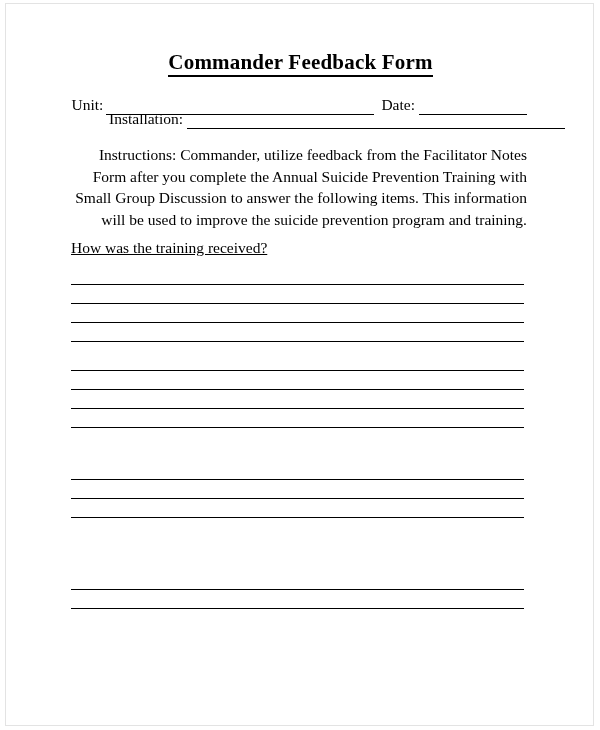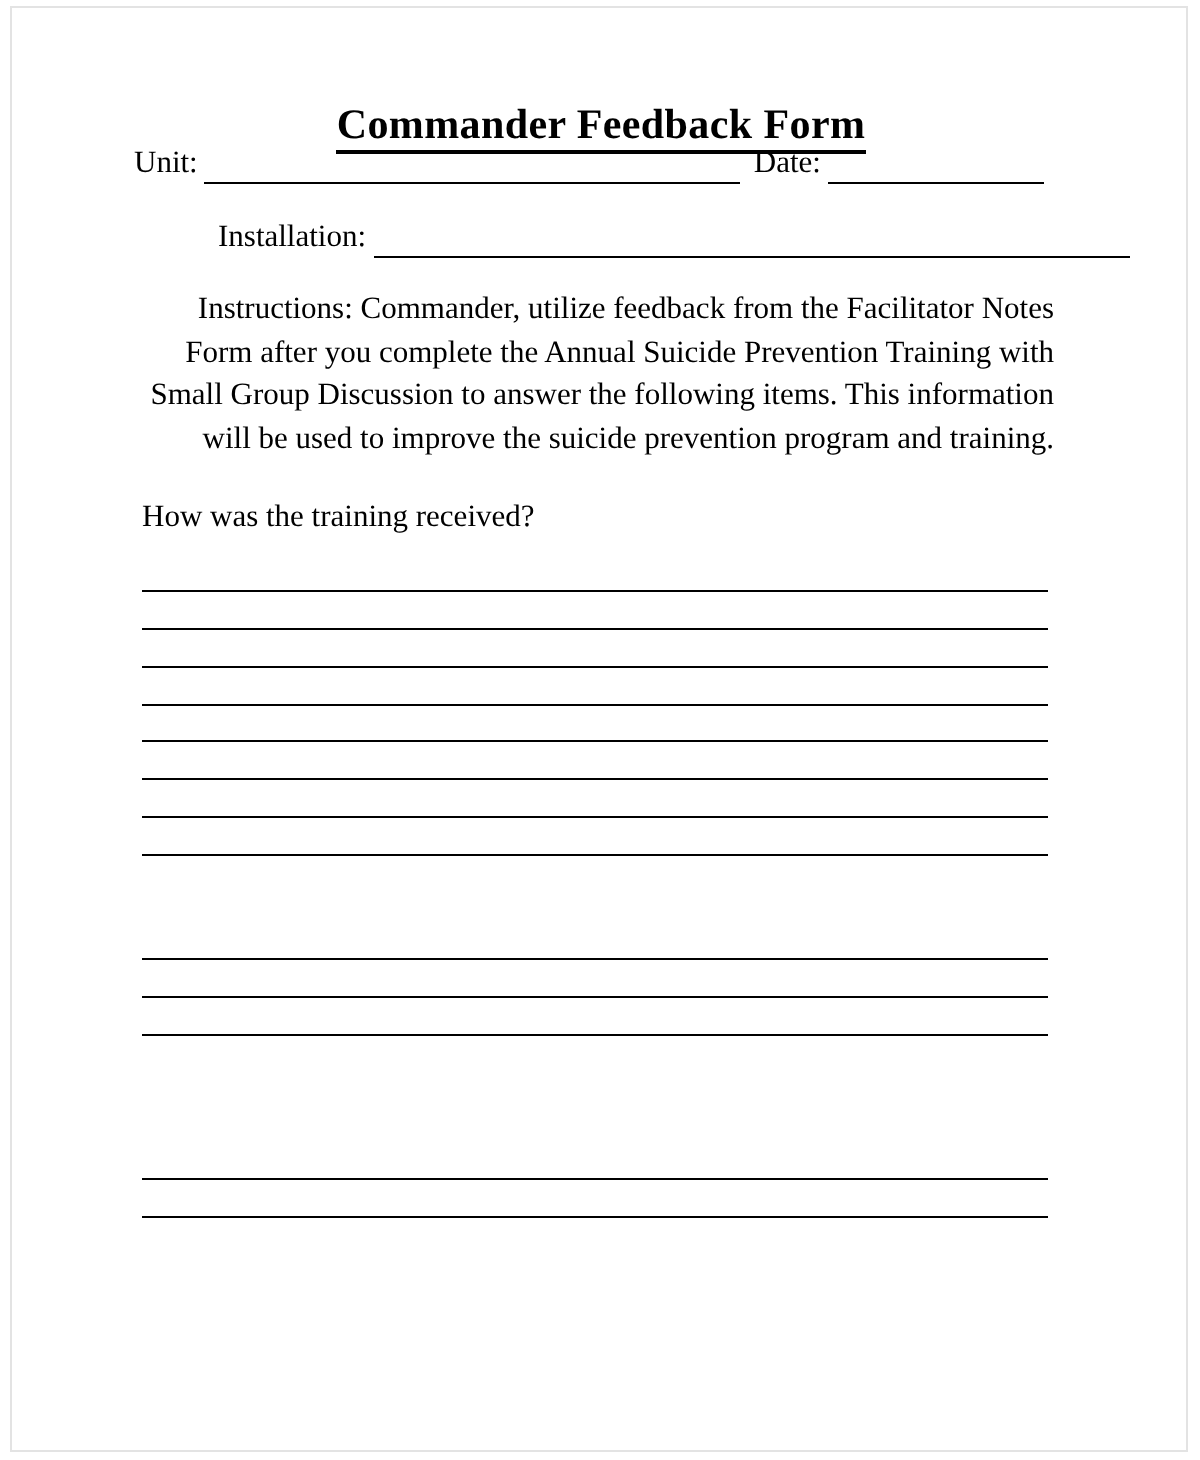--- a/index.html
+++ b/index.html
@@ -55,21 +55,21 @@
   
   .field-row {
     position: absolute;
     left: 61px;
     width: 460px;
     height: 20px;
     font-size: 15.5px;
     line-height: 20px;
     white-space: nowrap;
   }
-  .field-row.row-unit { top: 68px; }
+  .field-row.row-unit { top: 91px; text-align: right; }
   .field-row.row-install { top: 105px; margin-left: 42px; }
 
   .field-label {
     display: inline-block;
     vertical-align: baseline;
   }
 
   .rule {
     display: inline-block;
     vertical-align: bottom;
@@ -95,21 +95,22 @@
 
   
   .question-block {
     position: absolute;
     left: 65px;
     width: 456px;
   }
   .question-text {
     font-size: 15.5px;
     line-height: 21.5px;
-    margin: 11px 0 0 0;
+    margin: 0 0 0 0;
+    text-decoration: underline;
   }
   .answer-lines {
     margin-top: 9px;
   }
   .answer-line {
     height: 18px;
     border-bottom: 1.7px solid #000;
     width: 453px;
   }
   .answer-line:first-child {

